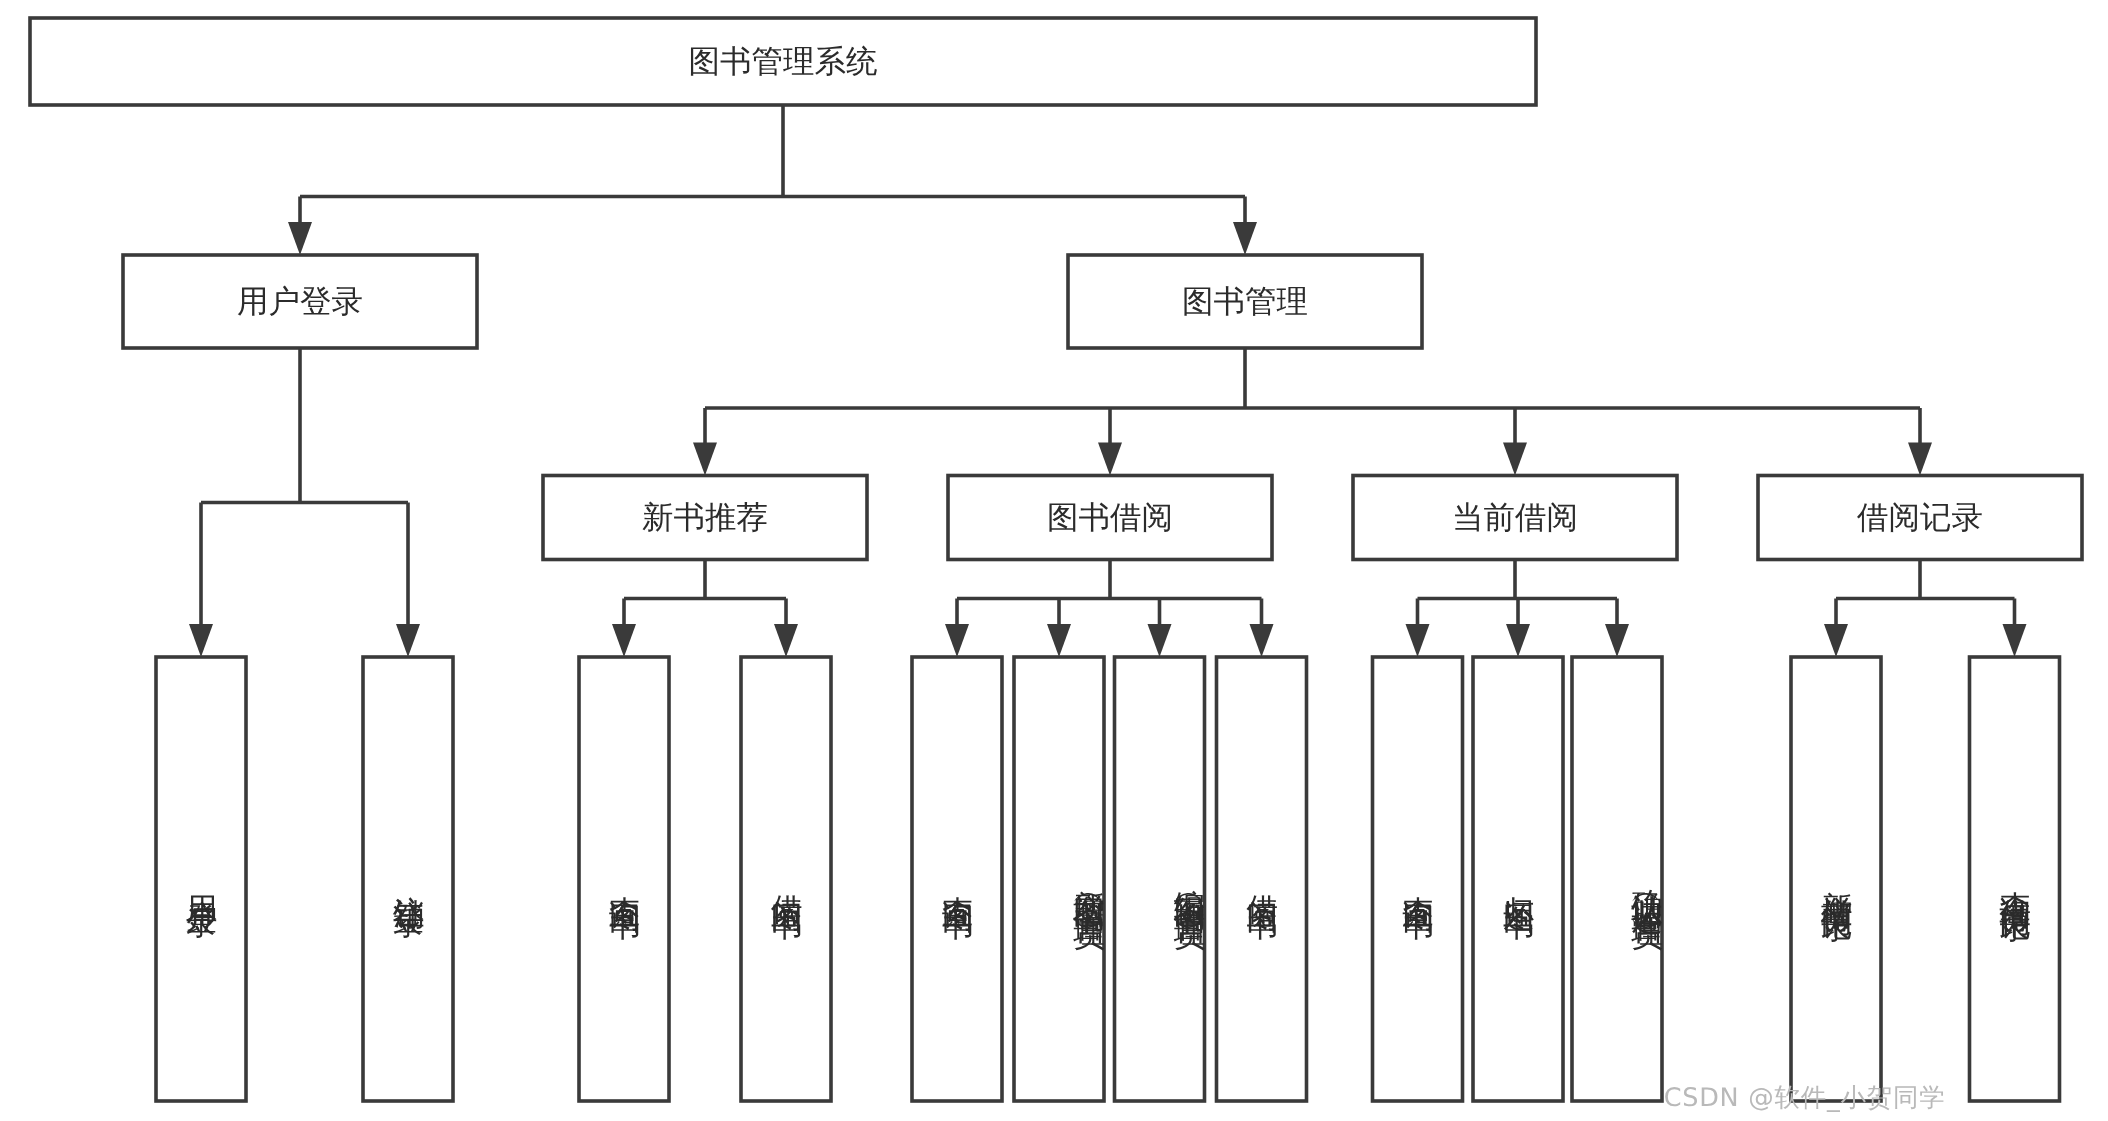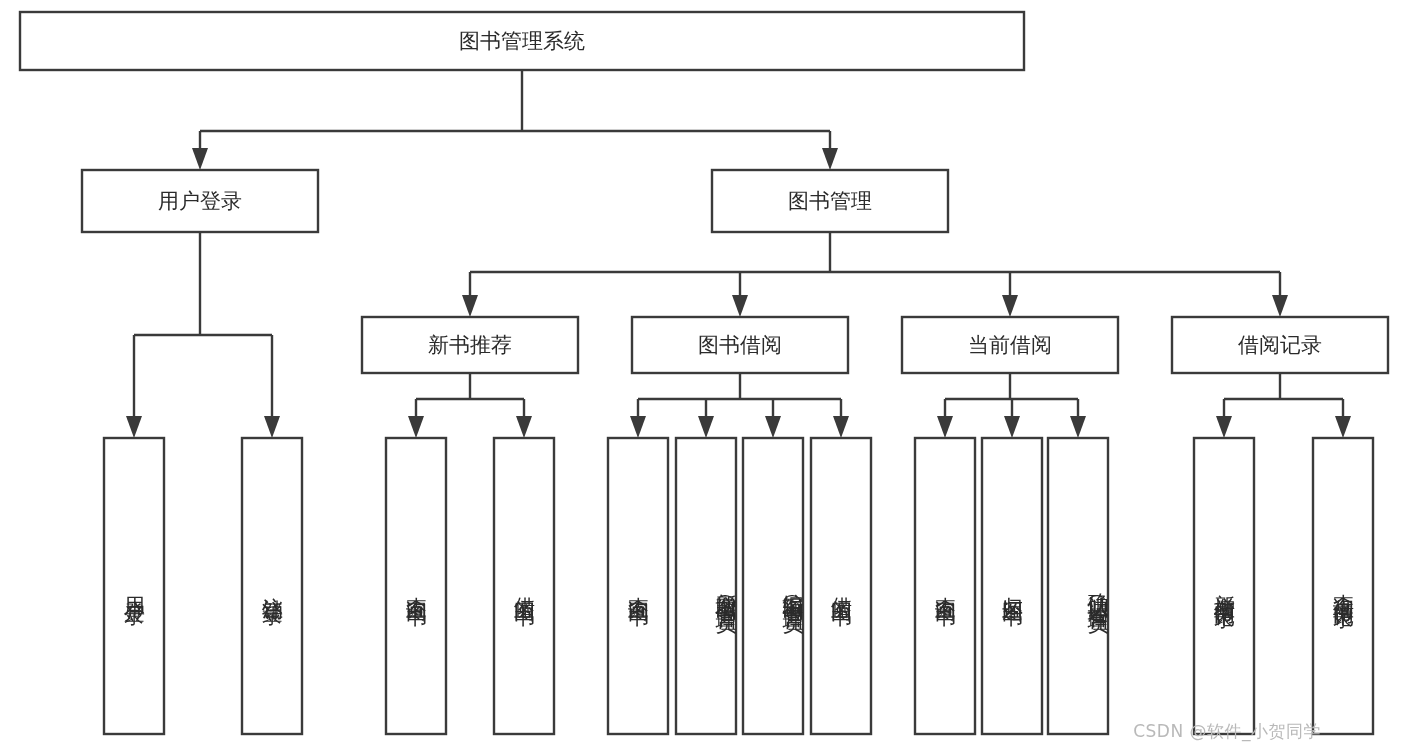--- a/index.html
+++ b/index.html
@@ -11,21 +11,20 @@
     width: 1405px;
     height: 747px;
     font-family: "DejaVu Sans", "Liberation Sans", sans-serif;
     overflow: hidden;
   }
   #diagram-root {
     position: relative;
     width: 1305px;
     height: 747px;
     background: #ffffff;
-    padding-left: 36px;
   }
   svg#tree-svg {
     position: absolute;
     top: 0;
     left: 0;
     width: 1405px;
     height: 747px;
   }
   .node-box {
     fill: #ffffff;
@@ -59,21 +58,21 @@
     text-orientation: upright;
     letter-spacing: 3px;
     color: #2b2b2b;
     font-family: "DejaVu Sans", "Liberation Sans", sans-serif;
     font-size: 21px;
     line-height: 1;
     pointer-events: none;
   }
   #watermark {
     position: absolute;
-    right: 20px;
+    right: 8px;
     bottom: 4px;
     font-family: "DejaVu Sans", "Liberation Sans", sans-serif;
     font-size: 17px;
     color: #b9b9b9;
     letter-spacing: 0.5px;
     white-space: nowrap;
   }
 </style>
 </head>
 <body>

